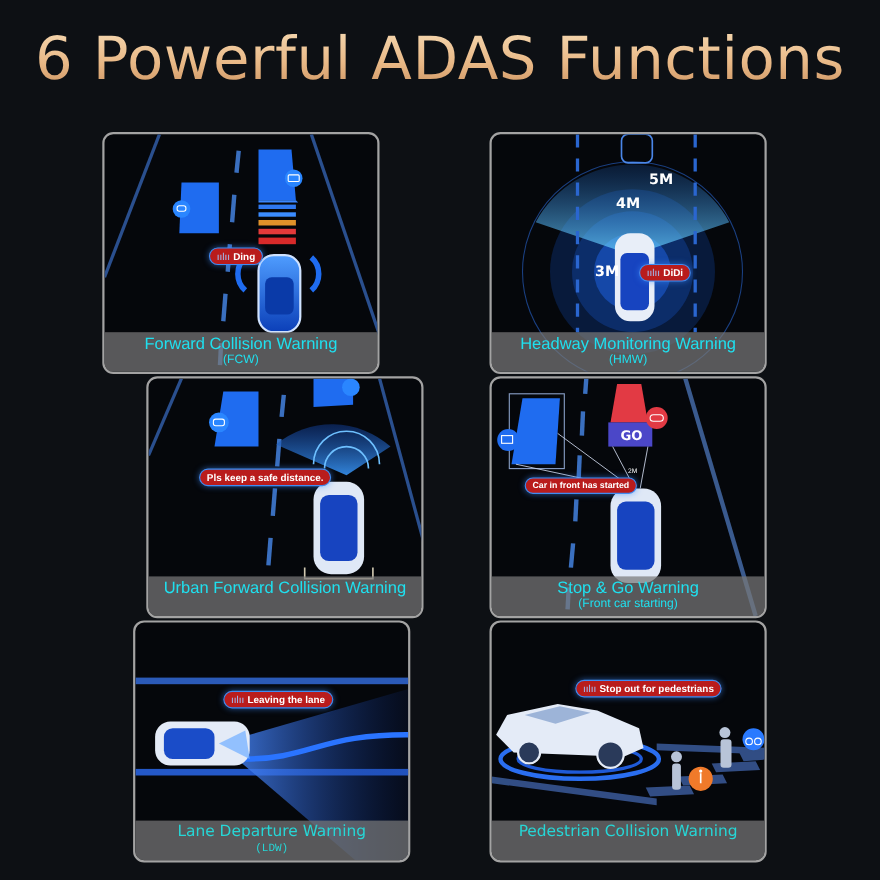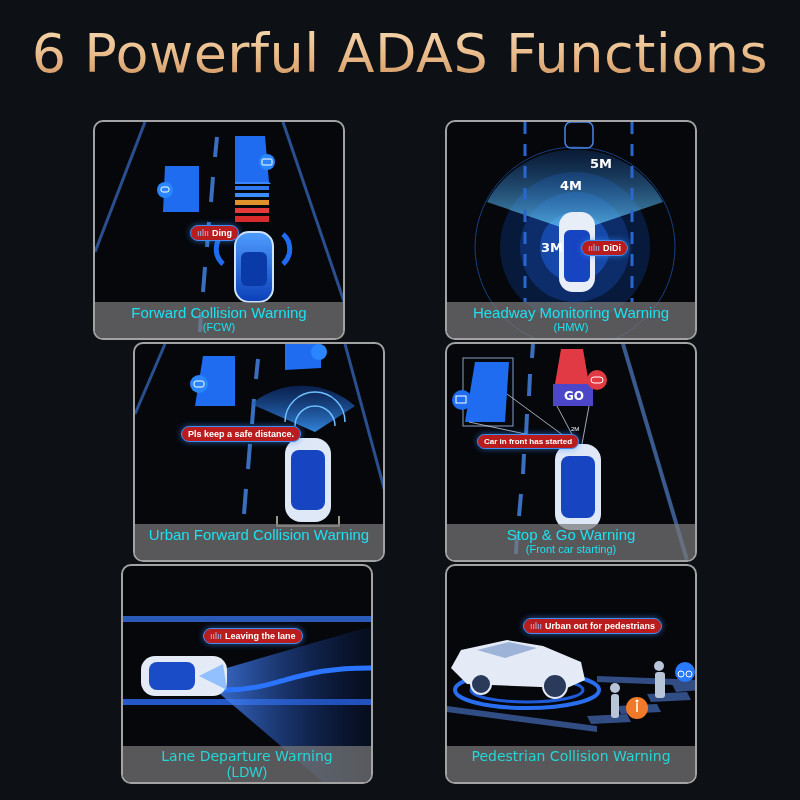--- a/index.html
+++ b/index.html
@@ -21,21 +21,21 @@
     padding-left: 33px;
   }
   .panel svg.scene { position: absolute; left: 0; top: 0; width: 256px; height: 216px; }
   .caption {
     position: absolute; left: 0; bottom: 0; width: 100%; height: 36px;
     background: rgba(120,120,120,0.72); text-align: center;
   }
   .cap-main { display: block; color: #1fe0ef; font-size: 15px; line-height: 17px; padding-top: 2px; }
   .cap-sub { display: block; color: #1fe0ef; font-size: 11px; line-height: 13px; }
   .cap-ldw .cap-main, .cap-pcw .cap-main { font-family: "DejaVu Sans", sans-serif; font-size: 14px; color: #26d6d6; }
-  .cap-ldw .cap-sub, .cap-pcw .cap-sub { font-family: Liberation Sans, sans-serif; font-size: 14px; color: #26d6d6; line-height: 15px; }
+  .cap-ldw .cap-sub, .cap-pcw .cap-sub { font-family: Liberation Mono, monospace; font-size: 10px; color: #26d6d6; line-height: 15px; }
 
   .bubble {
     position: absolute; background: #b91c1c; border: 1.5px solid #3f8cf2; border-radius: 8px;
     color: #fff; font-size: 9px; font-weight: bold; padding: 2px 6px; white-space: nowrap;
     box-shadow: 0 0 6px rgba(60,140,255,0.6);
   }
   .bubble .wave { color: #9fc7ff; margin-right: 3px; font-weight: normal; }
   .dist-label { position: absolute; color: #fff; font-weight: bold; font-size: 13px; font-family: "DejaVu Sans", sans-serif; }
   .go-label { position: absolute; color: #fff; font-weight: bold; font-size: 12px; font-family: "DejaVu Sans", sans-serif; }
   .m-label { position: absolute; color: #fff; font-size: 6px; }
@@ -246,18 +246,18 @@
     <circle cx="212" cy="100" r="5" fill="#b8c4d8"></circle>
     <rect x="208" y="106" width="10" height="26" rx="3" fill="#b8c4d8"></rect>
     <circle cx="238" cy="106" r="10" fill="#2a7aff"></circle>
     <circle cx="234" cy="108" r="3" fill="none" stroke="#fff" stroke-width="1"></circle>
     <circle cx="242" cy="108" r="3" fill="none" stroke="#fff" stroke-width="1"></circle>
     <circle cx="190" cy="142" r="11" fill="#f07a2a"></circle>
     <line x1="190" y1="137" x2="190" y2="146" stroke="#fff" stroke-width="1.5"></line>
     <circle cx="190" cy="135" r="1.5" fill="#fff"></circle>
   </svg>
   <div class="bubble" style="left:76px;top:52px;">
-    <span class="wave">ıılıı</span><span>Urban out for pedestrians</span>
+    <span class="wave">ıılıı</span><span>Stop out for pedestrians</span>
   </div>
   <div class="caption cap-pcw">
     <span class="cap-main">Pedestrian Collision Warning</span>
   </div>
 </div>
 
 </body></html>

